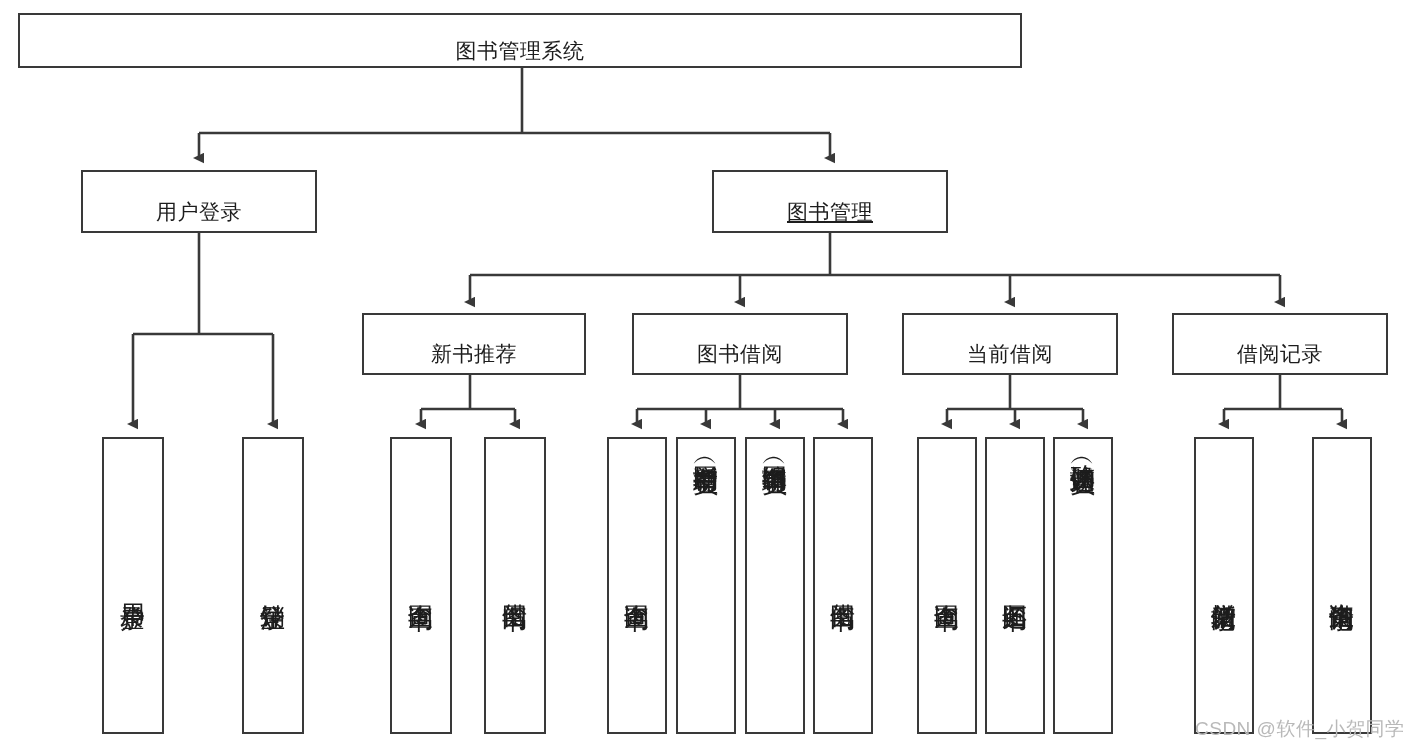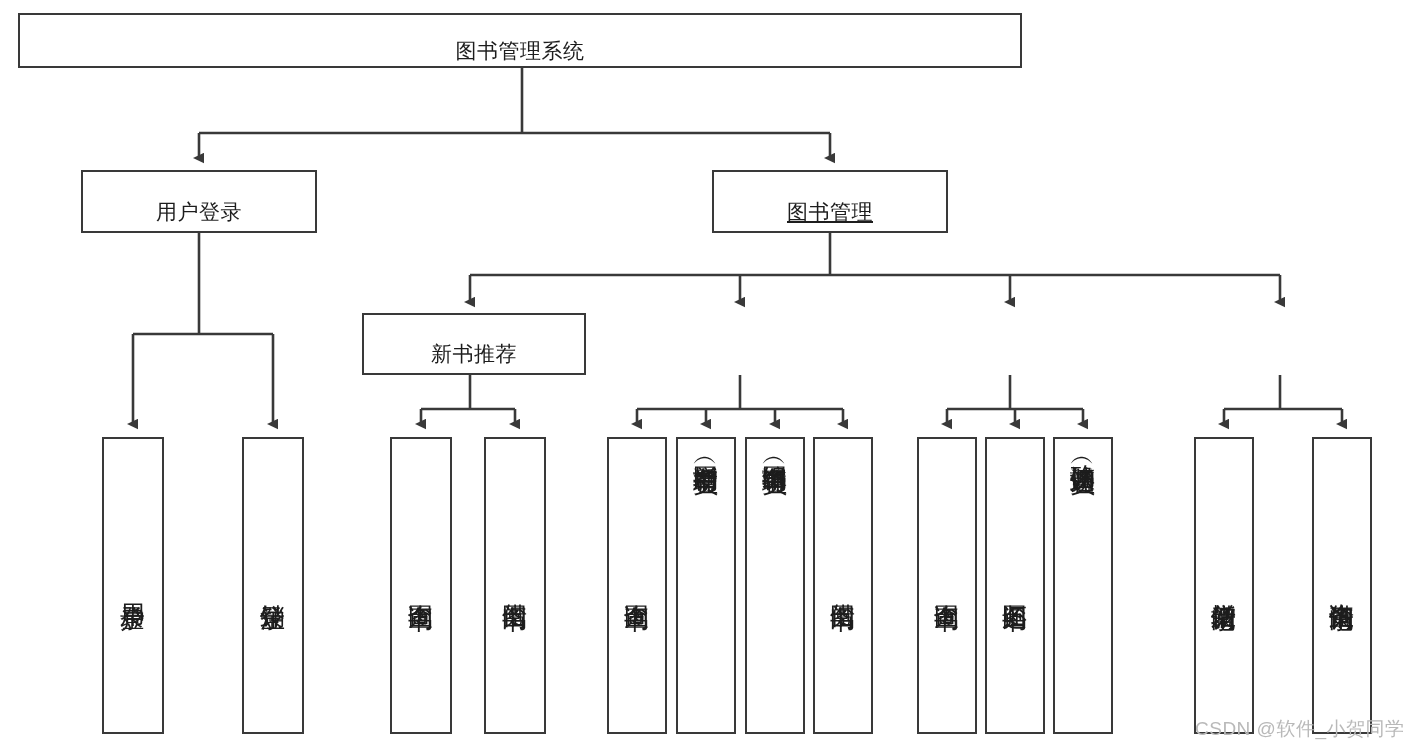--- a/index.html
+++ b/index.html
@@ -129,20 +129,29 @@
   <div class="node horizontal" style="left: 81px; top: 170px; width: 236px; height: 63px;">
     <span class="node-label">用户登录</span>
   </div>
   <div class="node horizontal" style="left: 712px; top: 170px; width: 236px; height: 63px; text-decoration: underline;">
     <span class="node-label">图书管理</span>
   </div>
 
   <div class="node horizontal" style="left: 362px; top: 313px; width: 224px; height: 62px;">
     <span class="node-label">新书推荐</span>
   </div>
+  <div class="node horizontal" style="left: 632px; top: 313px; width: 216px; height: 62px;">
+    <span class="node-label">图书借阅</span>
+  </div>
+  <div class="node horizontal" style="left: 902px; top: 313px; width: 216px; height: 62px;">
+    <span class="node-label">当前借阅</span>
+  </div>
+  <div class="node horizontal" style="left: 1172px; top: 313px; width: 216px; height: 62px;">
+    <span class="node-label">借阅记录</span>
+  </div>
 
   <div class="node vertical centered" style="left: 102px; top: 437px; width: 62px; height: 297px;">
     <span class="node-label">用户登录</span>
   </div>
   <div class="node vertical centered" style="left: 242px; top: 437px; width: 62px; height: 297px;">
     <span class="node-label">注销登录</span>
   </div>
   <div class="node vertical centered" style="left: 390px; top: 437px; width: 62px; height: 297px;">
     <span class="node-label">查询图书</span>
   </div>

